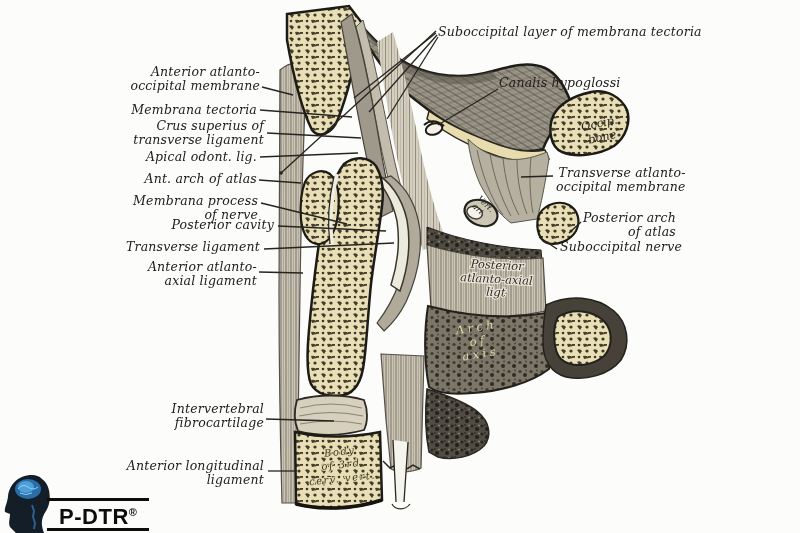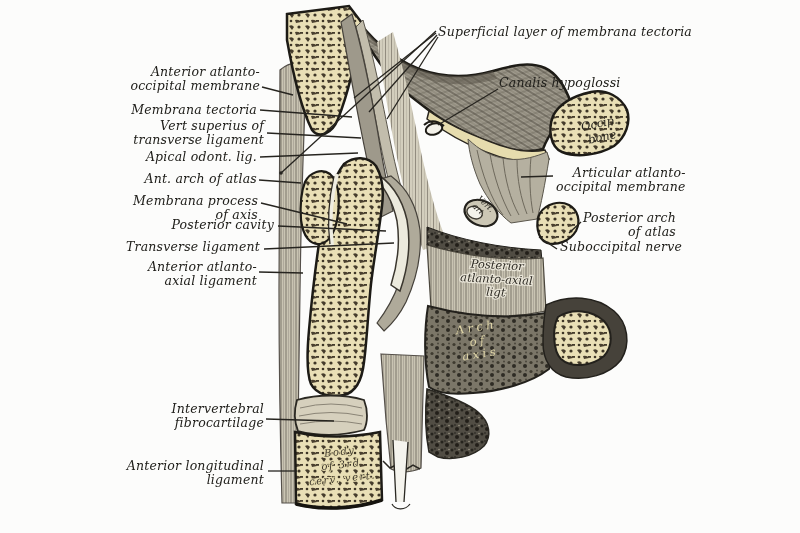--- a/index.html
+++ b/index.html
@@ -184,52 +184,65 @@
       <circle cx="281" cy="173" r="1.8" fill="#26241f" stroke="none"></circle>
     </g>
   </svg>
 
   <div class="lbl c" style="right:540px;top:65px">
     <span>Anterior atlanto-</span><br>
     <span>occipital membrane</span>
   </div>
   <div class="lbl" style="right:543px;top:103px">Membrana tectoria</div>
   <div class="lbl c" style="right:536px;top:119px">
-    <span>Vert superius of</span><br>
+    <span>Crus superius of</span><br>
     <span>transverse ligament</span>
   </div>
   <div class="lbl" style="right:543px;top:150px">Apical odont. lig.</div>
   <div class="lbl" style="right:543px;top:172px">Ant. arch of atlas</div>
   <div class="lbl c" style="right:542px;top:194px">
     <span>Membrana process</span><br>
-    <span>of axis</span>
+    <span>of nerve</span>
   </div>
   <div class="lbl" style="right:526px;top:218px">Posterior cavity</div>
   <div class="lbl" style="right:540px;top:240px">Transverse ligament</div>
   <div class="lbl c" style="right:543px;top:260px">
     <span>Anterior atlanto-</span><br>
     <span>axial ligament</span>
   </div>
   <div class="lbl c" style="right:536px;top:402px">
     <span>Intervertebral</span><br>
     <span>fibrocartilage</span>
   </div>
   <div class="lbl c" style="right:536px;top:459px">
     <span>Anterior longitudinal</span><br>
     <span>ligament</span>
   </div>
 
-  <div class="lbl" style="left:438px;top:25px">Superficial layer of membrana tectoria</div>
+  <div class="lbl" style="left:438px;top:25px">Suboccipital layer of membrana tectoria</div>
   <div class="lbl" style="left:499px;top:76px">Canalis hypoglossi</div>
 
   <div class="lbl c" style="left:556px;top:166px">
-    <span>Articular atlanto-</span><br>
+    <span>Transverse atlanto-</span><br>
     <span>occipital membrane</span>
   </div>
   <div class="lbl c" style="left:583px;top:211px">
     <span>Posterior arch</span><br>
     <span>of atlas</span>
   </div>
   <div class="lbl" style="left:560px;top:240px">Suboccipital nerve</div>
 
 
+  <div class="pdtr">
+    <svg class="pdtr-head" width="52" height="60" viewBox="0 0 52 60" xmlns="http://www.w3.org/2000/svg">
+      <path d="M30,2 C16,2 7,12 6,24 C5,31 2,35 3,39 L8,41 C8,46 6,50 8,54 L14,60 L42,60 C38,50 40,44 44,38 C50,29 49,12 40,6 C37,3 34,2 30,2 Z" fill="#141e28"></path>
+      <ellipse cx="26" cy="16" rx="13" ry="10" fill="#2a6ea8"></ellipse>
+      <ellipse cx="24" cy="14" rx="8" ry="6" fill="#4d9fd8"></ellipse>
+      <path d="M16,16 q5,-6 10,-2 q5,4 10,0 M18,20 q6,3 12,0" stroke="#8fd0f8" stroke-width="1" fill="none"></path>
+      <path d="M30,32 l2,6 -1,6 2,6 -1,6" stroke="#2d5f90" stroke-width="2" fill="none"></path>
+    </svg>
+    <div class="pdtr-box">
+      <div class="pdtr-brand"><span>P-DTR</span><span class="reg">®</span></div>
+      <div class="pdtr-usa">USA</div>
+    </div>
+  </div>
 
 </div>
 
 </body></html>

